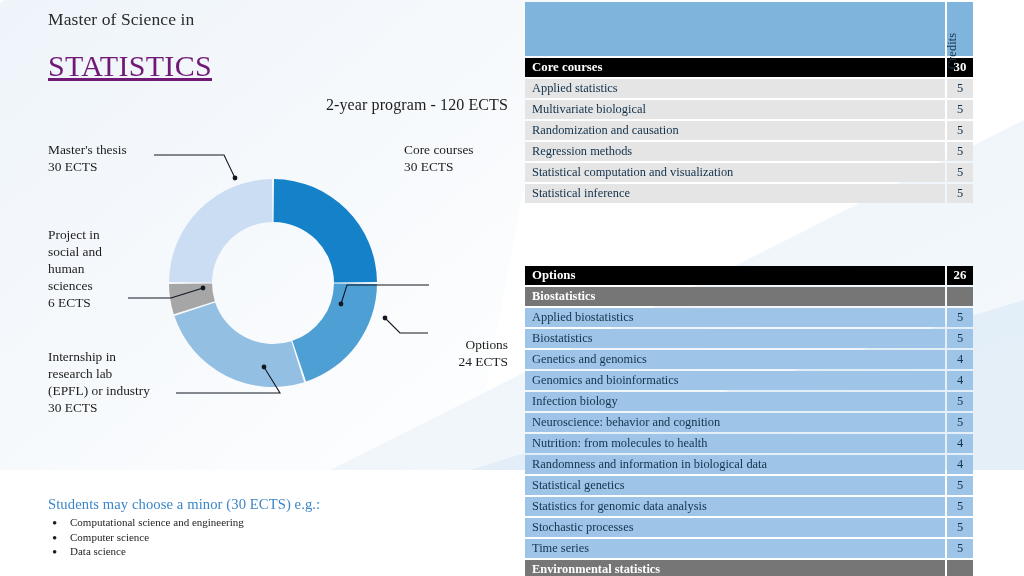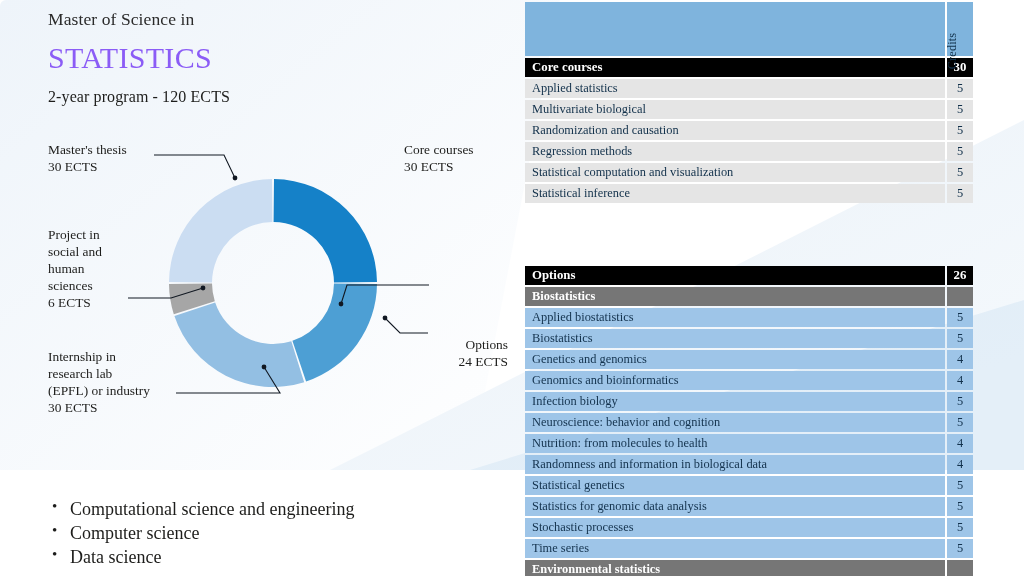--- a/index.html
+++ b/index.html
@@ -34,29 +34,31 @@
   }
   .title-pre {
     font-size: 17.5px;
     line-height: 1.3;
     color: #2b2b2b;
     letter-spacing: .1px;
   }
   .title-main {
     font-size: 30px;
     line-height: 1.12;
-    color: #8b5cf6;
+    color: #701a75;
     letter-spacing: .3px;
-    margin-top: 10px;
+    margin-top: 18px;
+    text-decoration: underline;
   }
   .title-sub {
     font-size: 16px;
     margin-top: 14px;
     color: #1d1d1b;
     letter-spacing: .1px;
+    text-align: right;
   }
 
   
   .chart-wrap {
     position: absolute;
     left: 30px;
     top: 128px;
     width: 480px;
     height: 340px;
   }
@@ -82,21 +84,21 @@
     font-size: 14.6px;
     color: #3a86c8;
     letter-spacing: .1px;
   }
   .minor ul {
     list-style: none;
     margin: 2px 0 0 0;
     padding: 0;
   }
   .minor li {
-    font-size: 18px;
+    font-size: 11px;
     line-height: 1.33;
     color: #1d1d1b;
     padding-left: 22px;
     position: relative;
   }
   .minor li:before {
     content: "\2022";
     position: absolute;
     left: 4px;
     top: -1px;
@@ -267,20 +269,21 @@
 human
 sciences
 6 ECTS</div>
     <div class="callout" style="left:18px; top:220px; width:142px;">Internship in
 research lab
 (EPFL) or industry
 30 ECTS</div>
   </div>
 
   <div class="minor">
+    <div class="minor-head">Students may choose a minor (30 ECTS)  e.g.:</div>
     <ul id="minor-list">
         <li>Computational science and engineering</li>
         <li>Computer science</li>
         <li>Data science</li>
       </ul>
   </div>
 
   <div class="table" id="tbl-core">
     <div class="row header">
       <div class="name"></div>

